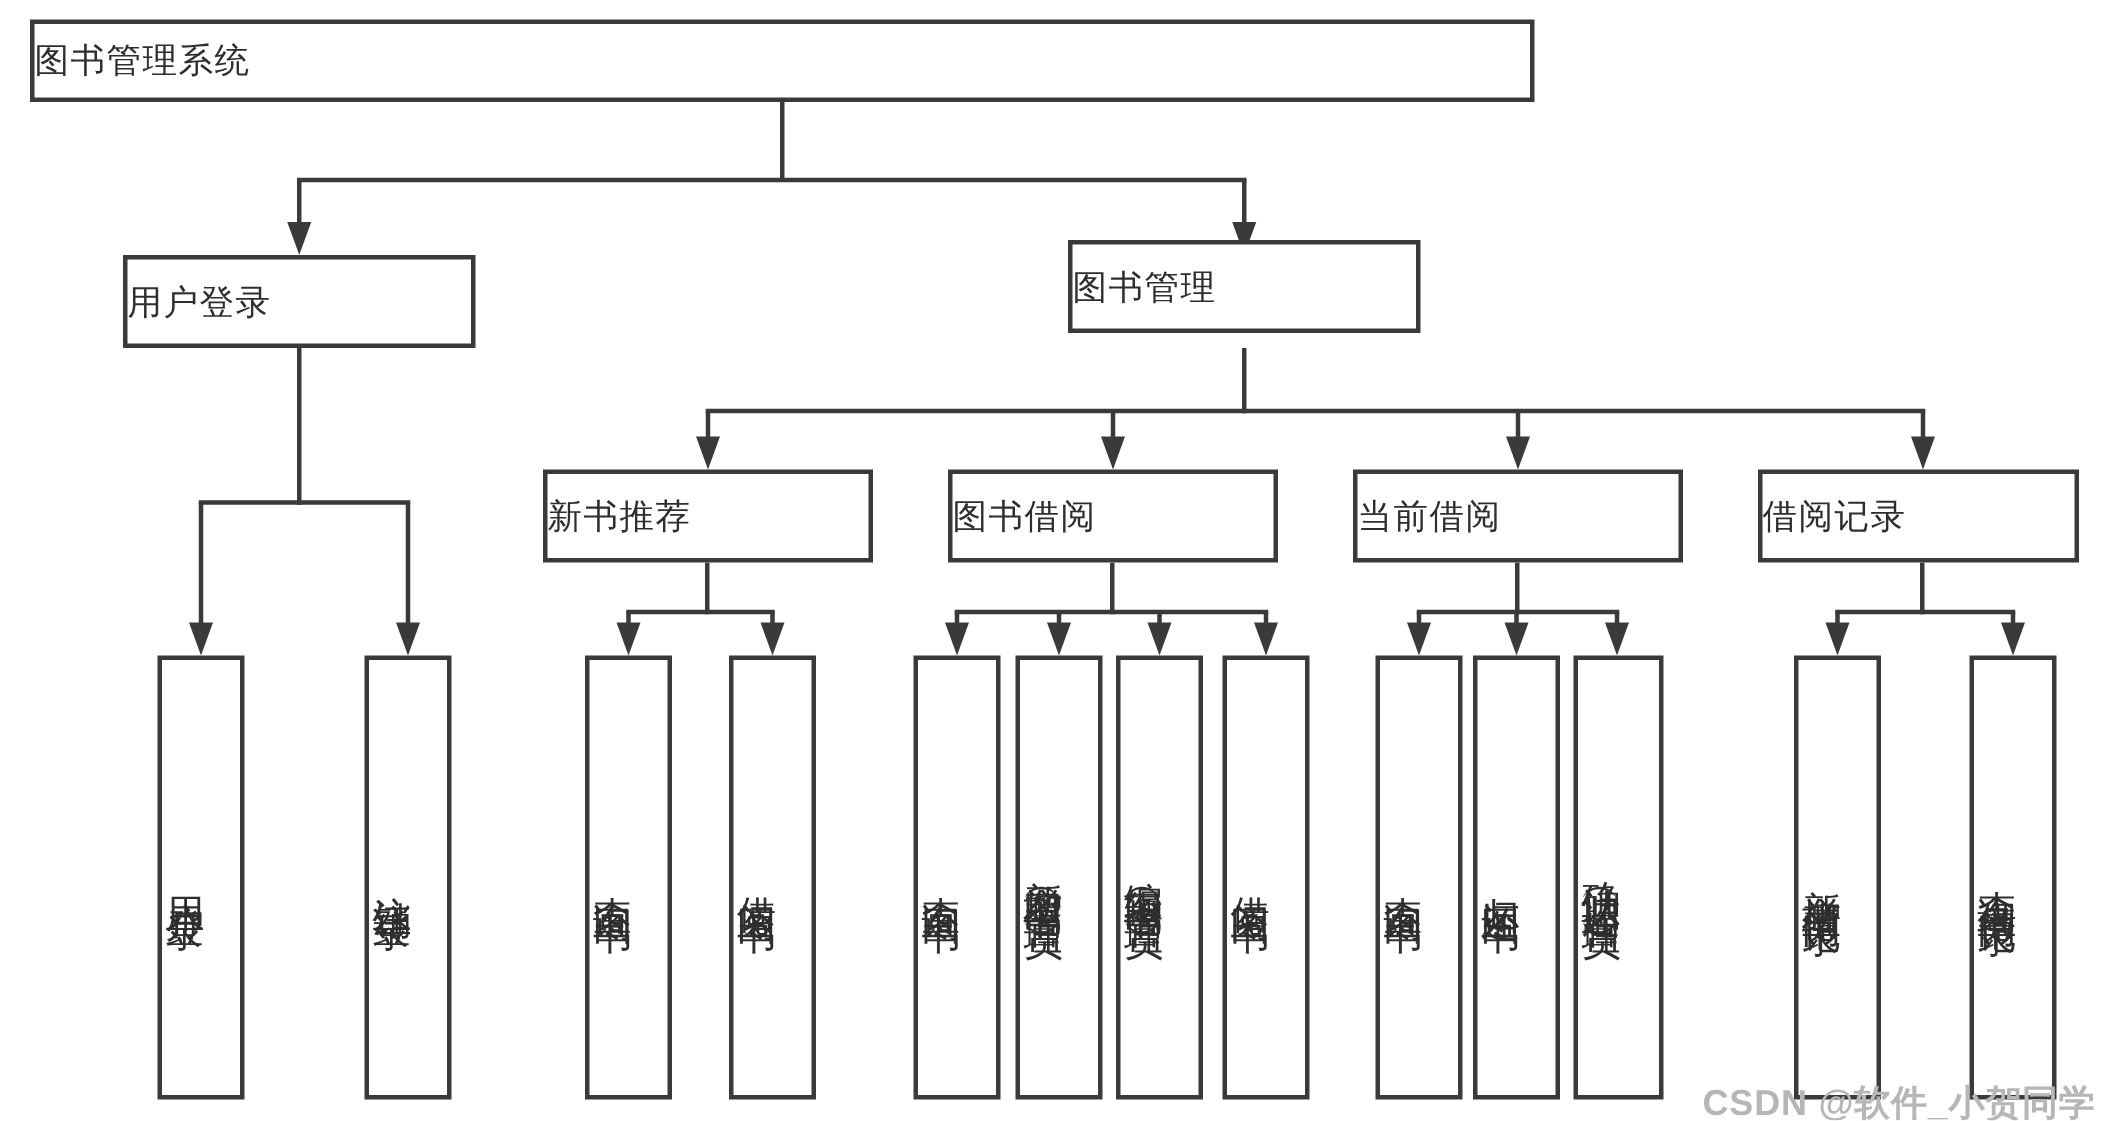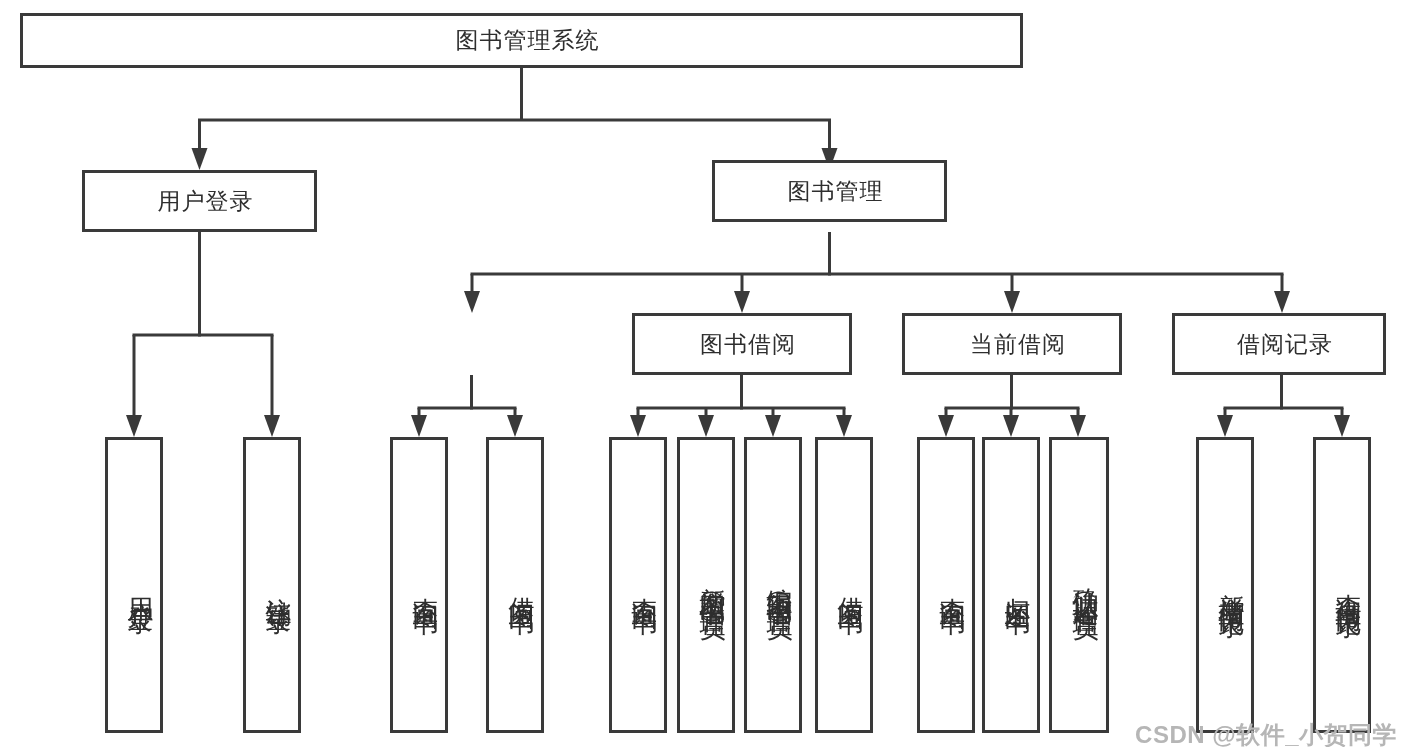--- a/index.html
+++ b/index.html
@@ -25,24 +25,22 @@
     z-index: 1;
   }
   .wires .connector { stroke: var(--line); stroke-width: 3; fill: none; }
   .wires .arrowhead { fill: var(--line); stroke: none; }
   .box {
     position: absolute;
     background: #fff;
     border: 3px solid var(--line);
     display: flex;
     align-items: center;
-    justify-content: center;
     color: var(--text);
     z-index: 2;
-    padding-left: 12px;
   }
   .hbox { font-size: 23px; letter-spacing: 1px; }
   .leaf { width: 58px; top: 437px; height: 296px; }
   .leaf .vtext {
     writing-mode: vertical-rl;
     text-orientation: mixed;
     font-size: 26px;
     letter-spacing: 4px;
     line-height: 1.15;
     color: var(--text);
@@ -130,20 +128,23 @@
     <span>图书管理系统</span>
   </div>
 
   <div class="box hbox" style="left:82px; top:170px; width:235px; height:62px;">
     <span>用户登录</span>
   </div>
   <div class="box hbox" style="left:712px; top:160px; width:235px; height:62px;">
     <span>图书管理</span>
   </div>
 
+  <div class="box hbox" style="left:362px; top:313px; width:220px; height:62px;">
+    <span>新书推荐</span>
+  </div>
   <div class="box hbox" style="left:902px; top:313px; width:220px; height:62px;">
     <span>当前借阅</span>
   </div>
   <div class="box hbox" style="left:632px; top:313px; width:220px; height:62px;">
     <span>图书借阅</span>
   </div>
   <div class="box hbox" style="left:1172px; top:313px; width:214px; height:62px;">
     <span>借阅记录</span>
   </div>
 

